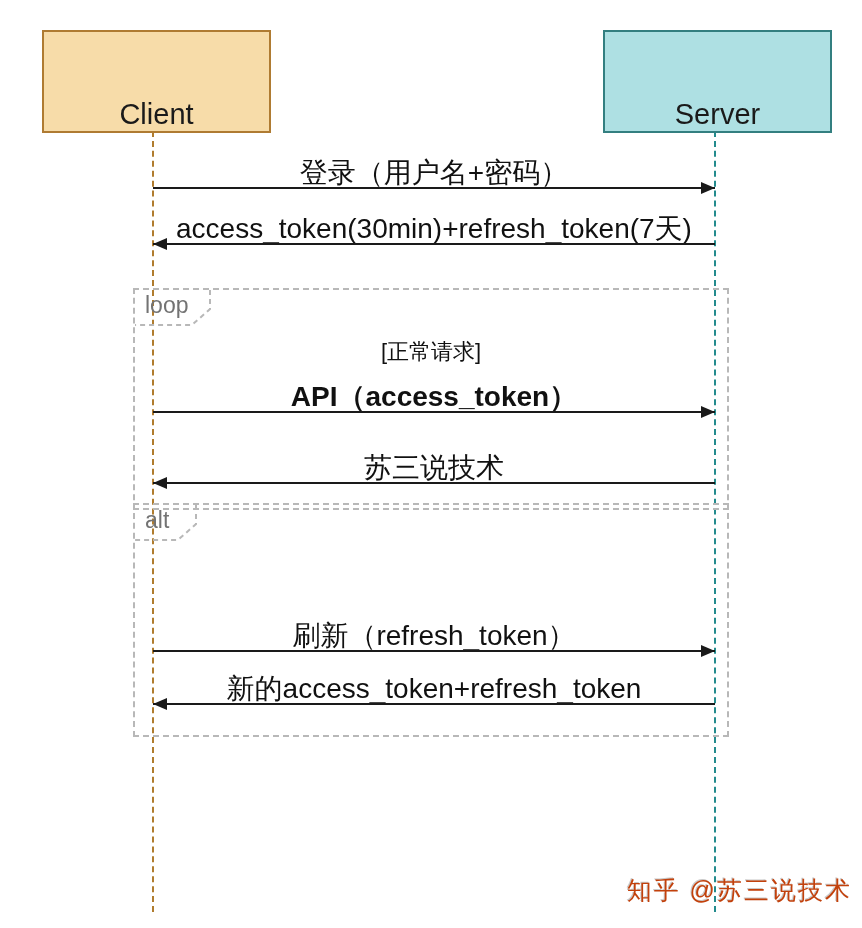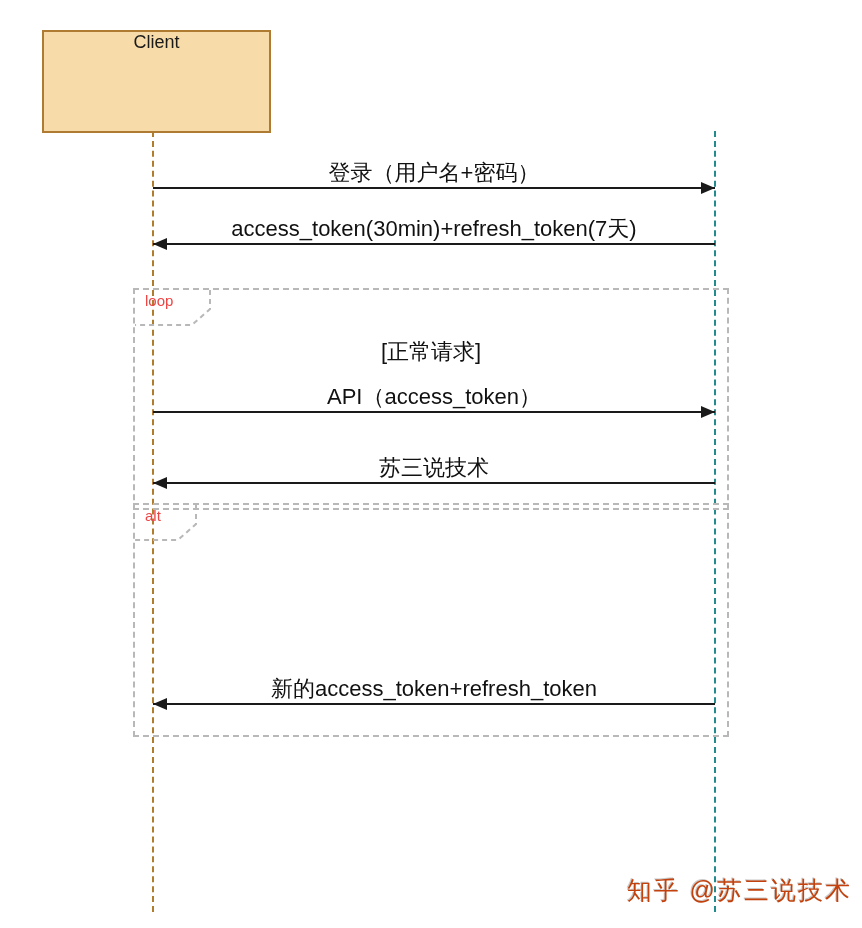--- a/index.html
+++ b/index.html
@@ -12,23 +12,23 @@
     color: #1a1a1a;
     overflow: hidden;
   }
   
   .participant {
     position: absolute;
     top: 30px;
     width: 225px;
     height: 99px;
     display: flex;
-    align-items: flex-start;
+    align-items: flex-end;
     justify-content: center;
-    font-size: 18px;
+    font-size: 29px;
     z-index: 3;
   }
   .participant.client {
     left: 42px;
     background: #f7dca9;
     border: 2px solid #af7b32;
   }
   .participant.server {
     left: 603px;
     background: #aee0e3;
@@ -48,21 +48,21 @@
   .message {
     position: absolute;
     left: 153px;
     width: 562px;
     z-index: 2;
   }
   .msg-label {
     height: 28px;
     line-height: 28px;
     text-align: center;
-    font-size: 22px;
+    font-size: 28px;
     white-space: nowrap;
     color: #111111;
   }
   .msg-line {
     position: relative;
     width: 100%;
     height: 0;
     border-top: 2px solid #1a1a1a;
   }
   .arrowhead {
@@ -81,22 +81,22 @@
     left: 133px;
     width: 596px;
     border: 2px dashed #b8b8b8;
     box-sizing: border-box;
     z-index: 1;
   }
   .frame-op {
     position: absolute;
     left: 10px;
     top: 2px;
-    font-size: 15px;
-    color: #ef4444;
+    font-size: 23px;
+    color: #737373;
   }
   .frame-cond {
     position: absolute;
     left: 0;
     right: 0;
     top: 4px;
     text-align: center;
     font-size: 22px;
     color: #111111;
     white-space: nowrap;
@@ -125,20 +125,23 @@
 <div class="canvas">
 
   <div class="watermark">知乎 @苏三说技术</div>
 
   <div class="lifeline client-lifeline"></div>
   <div class="lifeline server-lifeline"></div>
 
   <div class="participant client">
     <span>Client</span>
   </div>
+  <div class="participant server">
+    <span>Server</span>
+  </div>
 
   <div class="frame" style="top:288px; height:222px;">
     <svg class="pentagon" width="78" height="38" viewBox="0 0 78 38">
       <path d="M76,1 L76,20 L58,36 L1,36" fill="none" stroke="#b8b8b8" stroke-width="2" stroke-dasharray="5,4"></path>
     </svg>
     <div class="frame-op">loop</div>
     <div class="frame-cond">[正常请求]</div>
   </div>
 
   <div class="frame" style="top:503px; height:234px;">
@@ -155,34 +158,40 @@
     </div>
   </div>
 
   <div class="message arrow-left" style="top:215px;">
     <div class="msg-label">access_token(30min)+refresh_token(7天)</div>
     <div class="msg-line">
       <span class="arrowhead"></span>
     </div>
   </div>
 
-  <div class="message arrow-right" style="top:383px;">
+  <div class="message arrow-right" style="top:383px;font-weight:bold;">
     <div class="msg-label">API（access_token）</div>
     <div class="msg-line">
       <span class="arrowhead"></span>
     </div>
   </div>
 
   <div class="message arrow-left" style="top:454px;">
     <div class="msg-label">苏三说技术</div>
     <div class="msg-line">
       <span class="arrowhead"></span>
     </div>
   </div>
 
+  <div class="message arrow-right" style="top:622px;">
+    <div class="msg-label">刷新（refresh_token）</div>
+    <div class="msg-line">
+      <span class="arrowhead"></span>
+    </div>
+  </div>
 
   <div class="message arrow-left" style="top:675px;">
     <div class="msg-label">新的access_token+refresh_token</div>
     <div class="msg-line">
       <span class="arrowhead"></span>
     </div>
   </div>
 
 </div>
 

